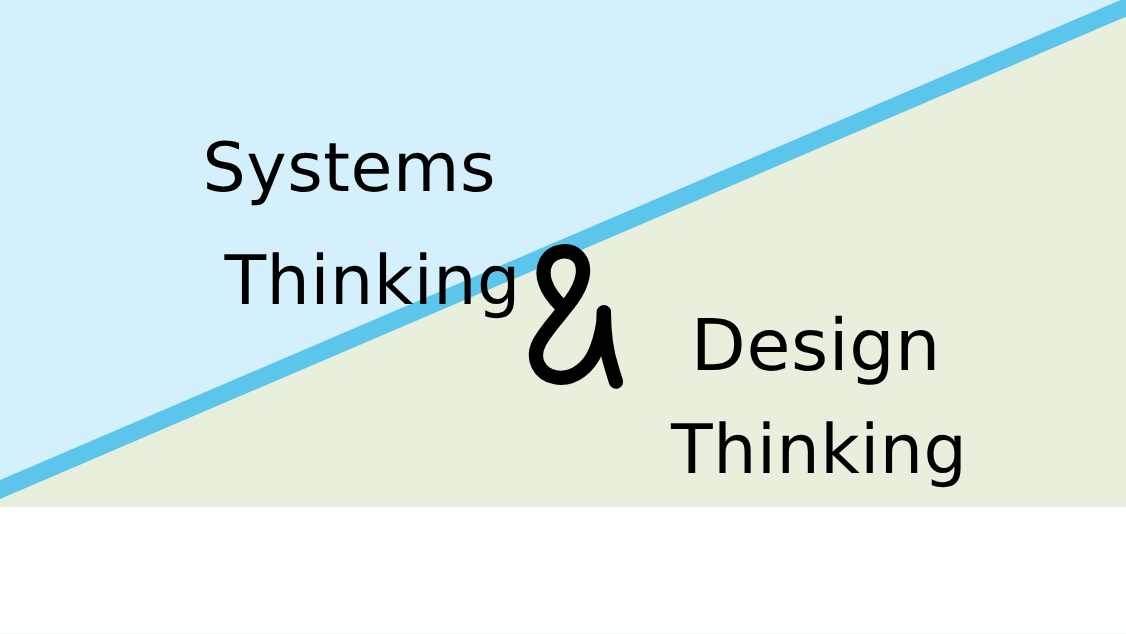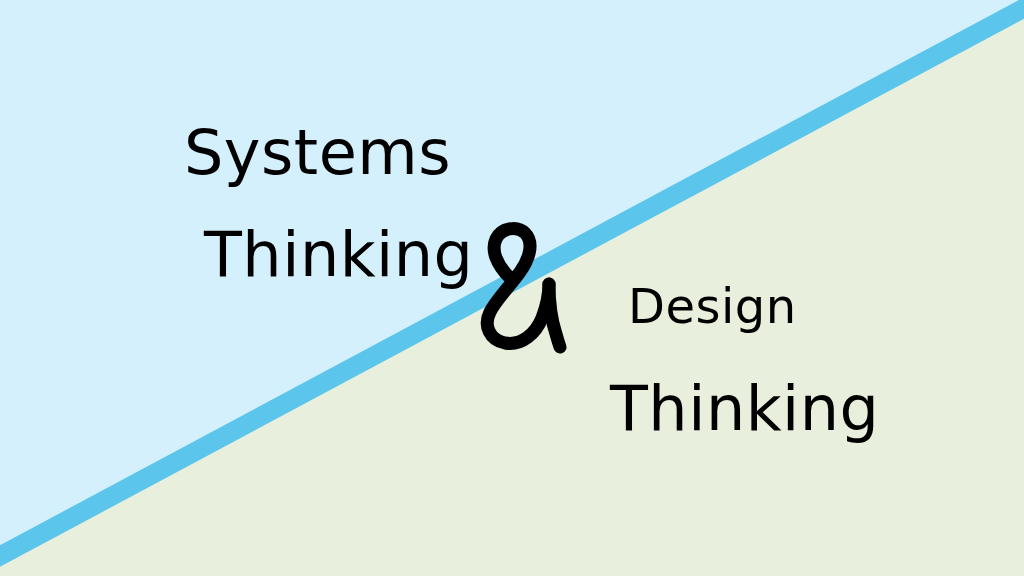--- a/index.html
+++ b/index.html
@@ -50,21 +50,21 @@
 
   #left-line2 {
     left: 204px;
     top: 224px;
     font-size: 62px;
   }
 
   #right-line1 {
     left: 628px;
     top: 282px;
-    font-size: 48px;
+    font-size: 65px;
   }
 
   #right-line2 {
     left: 610px;
     top: 378px;
     font-size: 62px;
   }
 
   
   #ampersand-wrap {
@@ -77,21 +77,21 @@
   #ampersand-wrap svg {
     display: block;
     width: 100%;
     height: 100%;
     overflow: visible;
   }
 </style>
 </head>
 <body>
 
-<div id="slide" style="width: 1024px; height: 576px; background: rgb(212, 240, 253);">
+<div id="slide" style="width: 1024px; height: 461px; background: rgb(212, 240, 253);">
 
   <svg class="bg-layer" viewBox="0 0 1024 576" preserveAspectRatio="none">
     <polygon id="bg-upper" points="0,0 1024,0 1024,8 0,556" fill="#d4f0fd"></polygon>
     <polygon id="bg-lower" points="0,556 1024,8 1024,576 0,576" fill="#e8efdd"></polygon>
     <line id="bg-stripe" x1="-10.580216265148184" y1="561.6620688606457" x2="1034.5802162651482" y2="2.337931139354292" stroke="#5bc5ec" stroke-width="19" stroke-linecap="butt"></line>
   </svg>
 
   <p class="text-block" id="left-line1" style="color: rgb(0, 0, 0);">Systems</p>
 
   <p class="text-block" id="left-line2" style="color: rgb(0, 0, 0);">Thinking</p>

